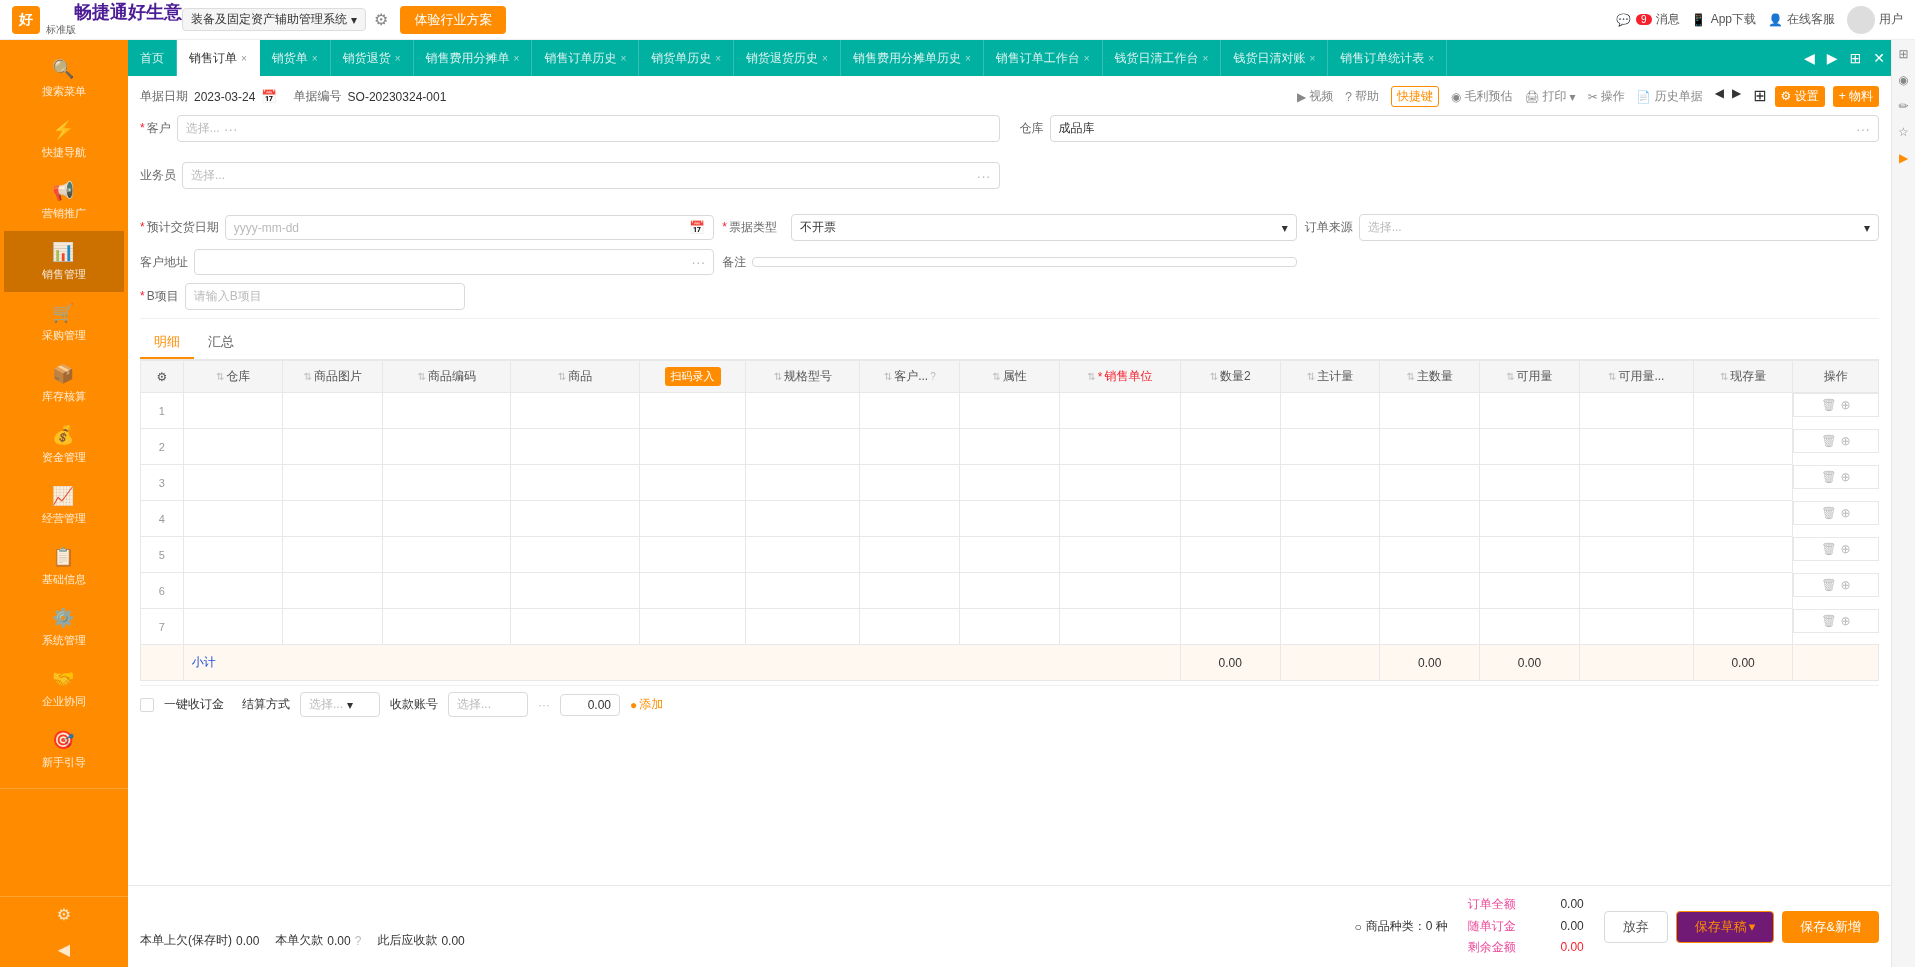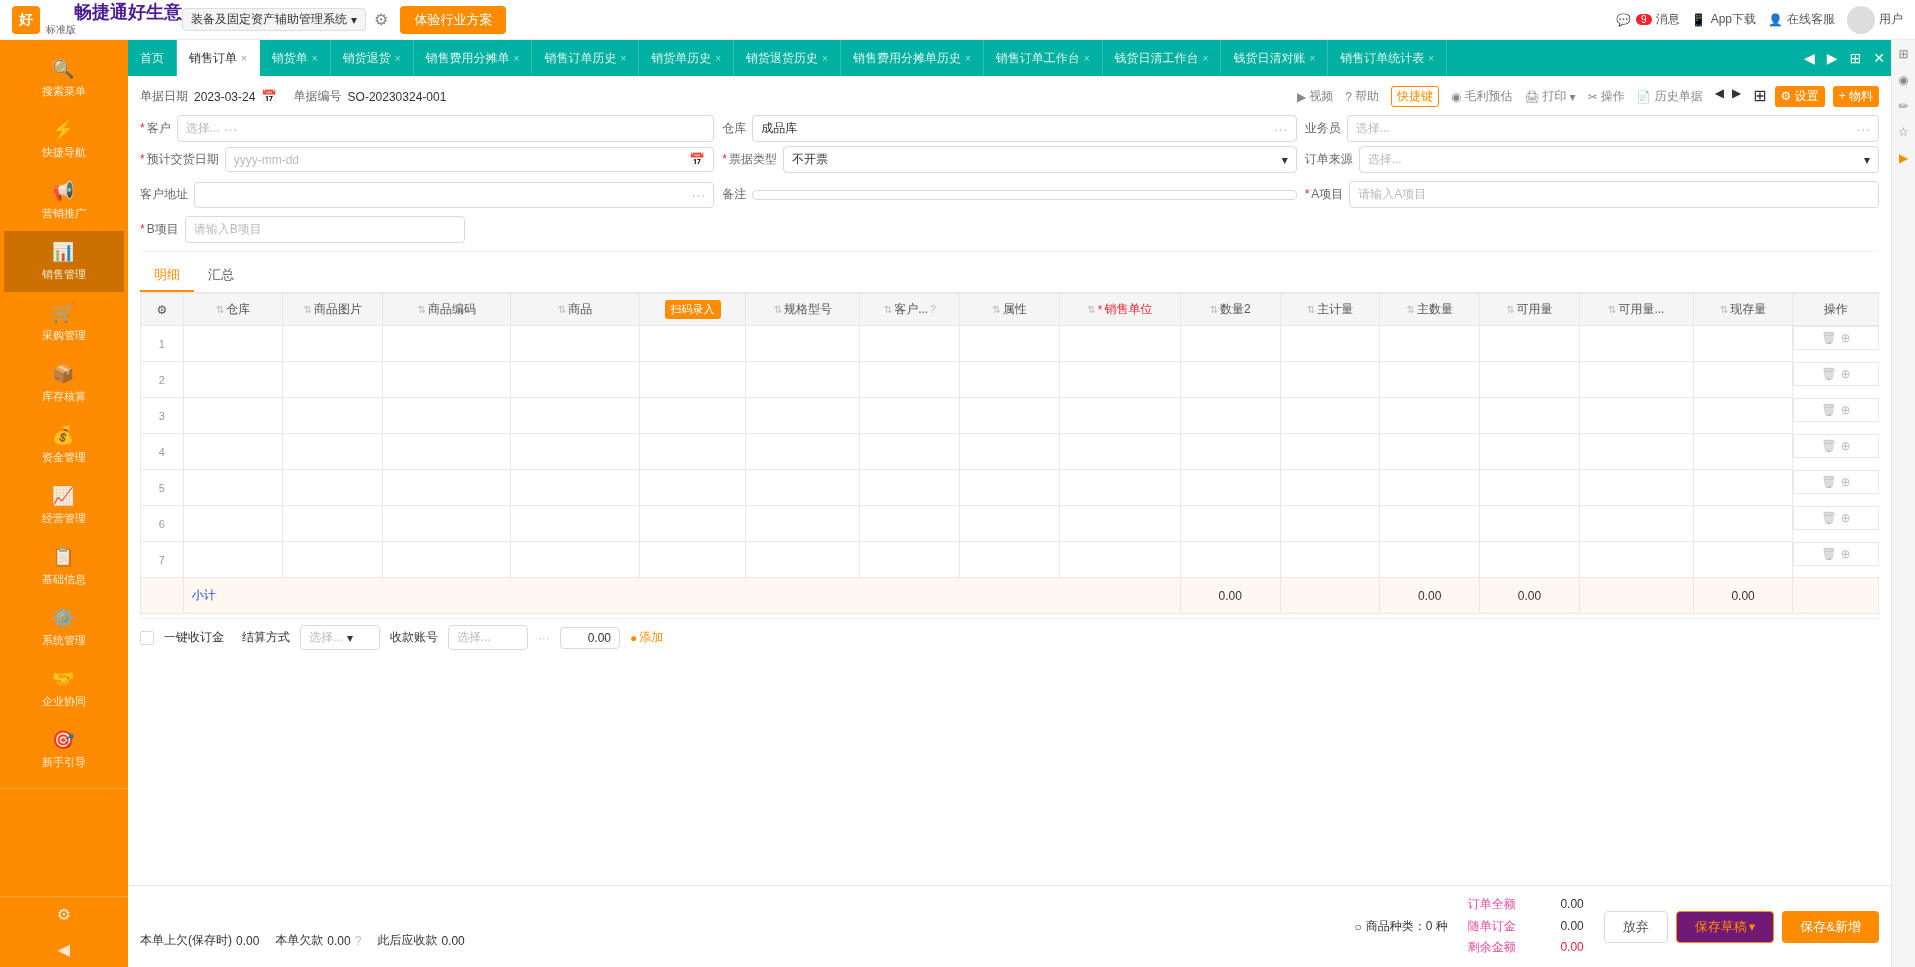--- a/index.html
+++ b/index.html
@@ -317,21 +317,21 @@
               <span>⚙</span>
               <span>设置</span>
             </span>
             <span style="background:#ff8c00; color:white; border-radius:3px; padding:2px 6px; cursor:pointer; margin-left:4px; font-size:12px;">
               <span>+</span>
               <span>物料</span>
             </span>
           </div>
         </div>
 
-        <div class="form-row" style="display:grid; grid-template-columns:1fr 1fr 1fr; gap:8px; margin-bottom:4px;">
+        <div class="form-row" style="display:grid; grid-template-columns:1fr 1fr; margin-bottom:25px;">
           <div class="field-group">
             <span class="form-label required">客户</span>
             <div class="input-box" style="flex:1; display:flex; align-items:center;">
               <span class="input-placeholder">选择...</span>
               <span class="dots-btn">···</span>
             </div>
           </div>
           <div class="field-group">
             <span class="form-label">仓库</span>
             <div class="input-box" style="flex:1; display:flex; align-items:center; justify-content:space-between;">
@@ -352,21 +352,21 @@
         <div class="form-row" style="display:grid; grid-template-columns:1fr 1fr 1fr; gap:8px; margin-bottom:8px;">
           <div class="field-group">
             <span class="form-label required" style="white-space:nowrap;">预计交货日期</span>
             <div class="input-box" style="flex:1; display:flex; align-items:center; justify-content:space-between;">
               <span class="input-placeholder">yyyy-mm-dd</span>
               <span class="calendar-icon">📅</span>
             </div>
           </div>
           <div class="field-group">
             <span class="form-label required">票据类型</span>
-            <div class="select-box" style="flex:1;">
+            <div class="select-box" style="flex:1;margin-left:8px;">
               <span>不开票</span>
               <span>▾</span>
             </div>
           </div>
           <div class="field-group">
             <span class="form-label">订单来源</span>
             <div class="input-box" style="flex:1; display:flex; align-items:center; justify-content:space-between;">
               <span class="input-placeholder">选择...</span>
               <span>▾</span>
             </div>
@@ -376,26 +376,20 @@
         <div class="form-row" style="display:grid; grid-template-columns:1fr 1fr 1fr; gap:8px; margin-bottom:8px;">
           <div class="field-group">
             <span class="form-label">客户地址</span>
             <div class="input-box" style="flex:1; display:flex; align-items:center; justify-content:flex-end;">
               <span class="dots-btn">···</span>
             </div>
           </div>
           <div class="field-group">
             <span class="form-label">备注</span>
             <div class="input-box" style="flex:1;"></div>
-          </div>
-          <div class="field-group">
-            <span class="form-label required">A项目</span>
-            <div class="input-box" style="flex:1;">
-              <span class="input-placeholder">请输入A项目</span>
-            </div>
           </div>
         </div>
 
         <div class="form-row" style="margin-bottom:8px;">
           <div class="field-group">
             <span class="form-label required">B项目</span>
             <div class="input-box" style="min-width:280px;">
               <span class="input-placeholder">请输入B项目</span>
             </div>
           </div>

